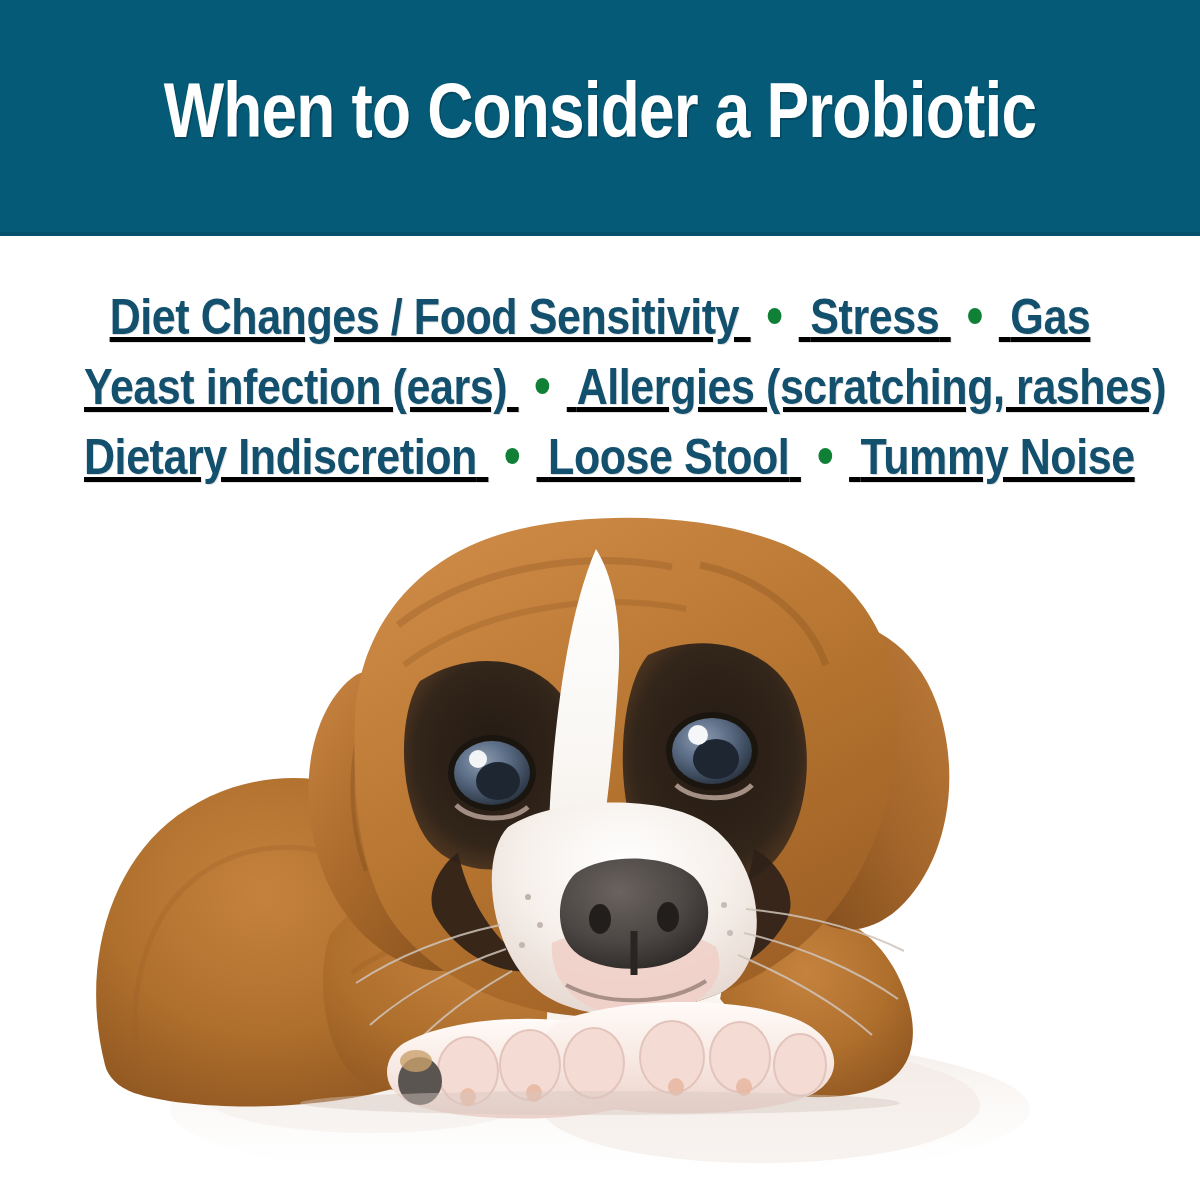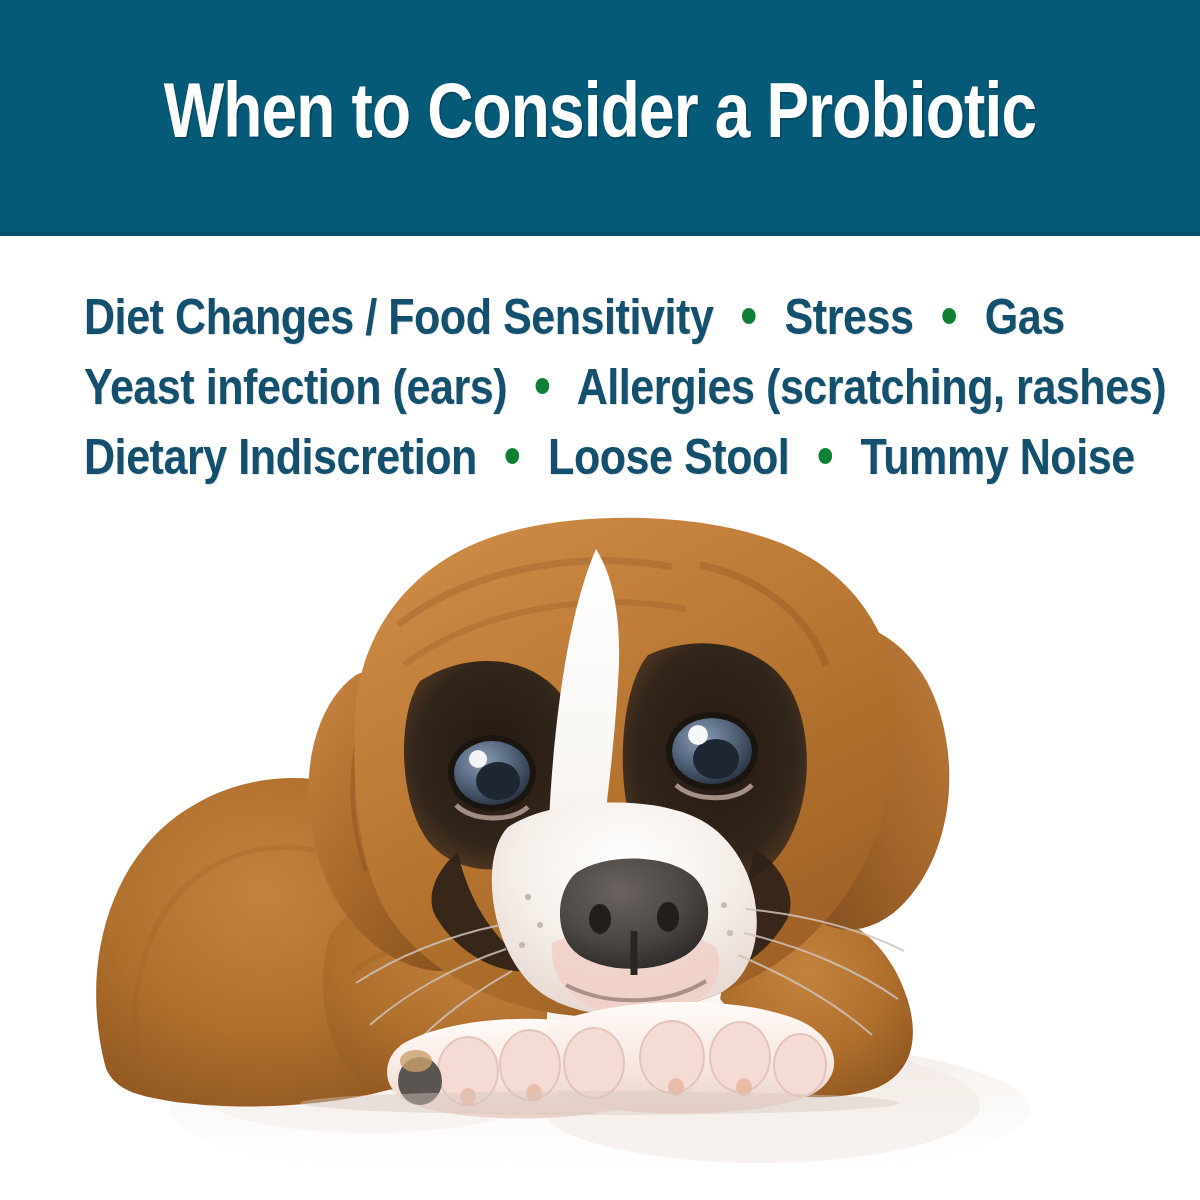--- a/index.html
+++ b/index.html
@@ -54,21 +54,22 @@
     white-space: nowrap;
     text-shadow: 2px 2px 0 rgba(0,0,0,0.18);
   }
 
   
   .conditions {
     position: absolute;
     left: 0;
     top: 282px;
     width: 1200px;
-    text-align: left;
+    text-align: center;
+    text-decoration: underline;
   }
   .cond-line {
     display: block;
     white-space: nowrap;
     color: #12506E;
     font-family: "Liberation Sans Narrow", "Liberation Sans", sans-serif;
     font-weight: bold;
     font-size: 50px;
     line-height: 70px;
     letter-spacing: -0.5px;

